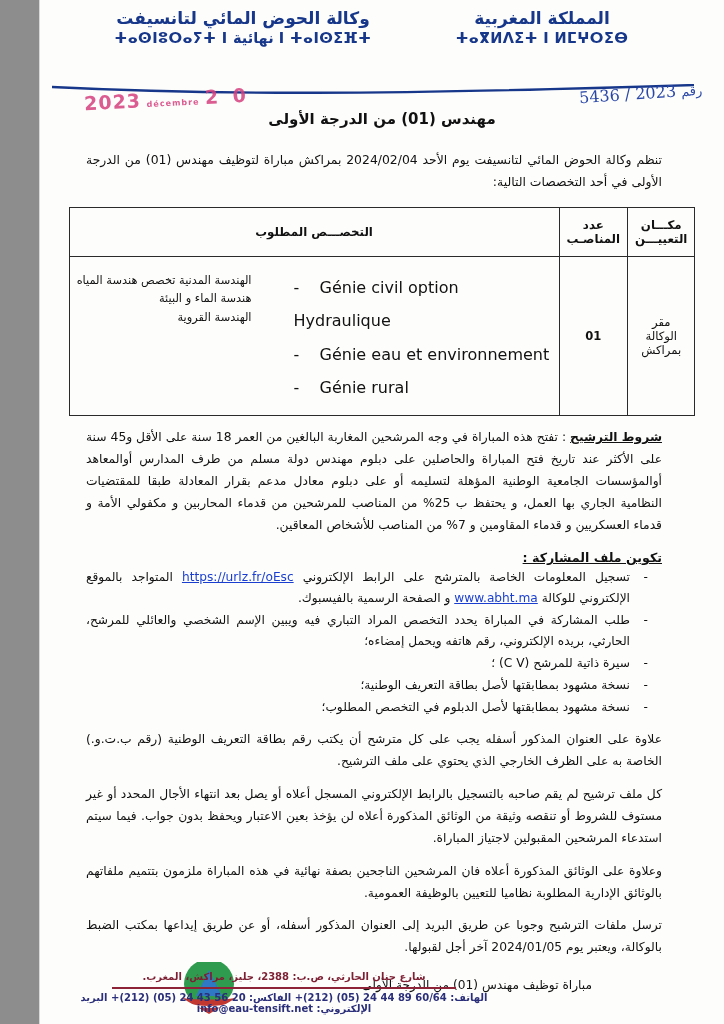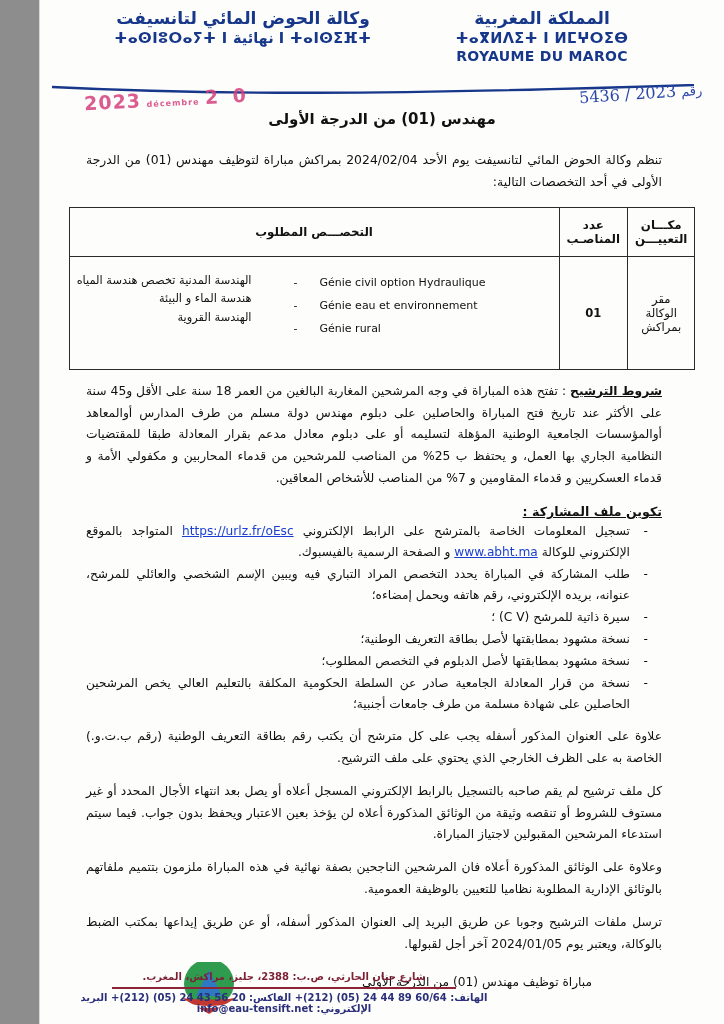--- a/index.html
+++ b/index.html
@@ -42,21 +42,21 @@
   
   table.spec{border-collapse:collapse;margin:14px auto 0;width:566px;
      font-family:"DejaVu Sans","Liberation Sans",sans-serif;}
   table.spec th,table.spec td{border:1px solid #2a2a2a;padding:10px 7px;font-size:11.6px;color:#111;}
   table.spec th{font-weight:bold;text-align:center;height:22px;font-size:11.8px;}
   .col-place{width:118px;text-align:center;vertical-align:middle;}
   .col-count{width:78px;text-align:center;vertical-align:middle;font-weight:bold;font-size:13px;}
   .col-spec{vertical-align:top;height:92px;}
   .spec-wrap{display:flex;flex-direction:row-reverse;justify-content:space-between;gap:24px;}
   .spec-ar{text-align:right;line-height:1.65;font-size:11.4px;padding-top:4px;white-space:nowrap;}
-  .spec-fr{direction:ltr;text-align:left;font-size:11px;line-height:2.1;padding-top:4px;
+  .spec-fr{direction:ltr;text-align:left;font-size:16px;line-height:2.1;padding-top:4px;
      padding-left:18px;min-width:258px;}
   .spec-fr .d{display:inline-block;width:26px;}
   
   .para{margin:11px 62px 0 46px;font-size:12.3px;line-height:1.78;text-align:justify;color:#111;
      font-family:"DejaVu Sans","Liberation Sans",sans-serif;}
   .sec-head{font-weight:bold;text-decoration:underline;}
   ul.bullets{margin:2px 72px 0 46px;padding:0;list-style:none;
      font-family:"DejaVu Sans","Liberation Sans",sans-serif;}
   ul.bullets li{font-size:12.2px;line-height:1.72;text-align:justify;color:#111;
      position:relative;padding-right:22px;margin-bottom:1px;}
@@ -83,21 +83,20 @@
 <div class="page">
 
   <div class="header">
     <div class="hdr-col hdr-left">
       <div class="hdr-ar">وكالة الحوض المائي لتانسيفت</div>
       <div class="hdr-tif">ⵜⴰⵙⵏⵓⵔⴰⵢⵜ ⵏ نهائية ⵏ ⵜⴰⵏⵙⵉⴼⵜ</div>
     </div>
     <div class="hdr-col hdr-right">
       <div class="hdr-ar">المملكة المغربية</div>
       <div class="hdr-tif">ⵜⴰⴳⵍⴷⵉⵜ ⵏ ⵍⵎⵖⵔⵉⴱ</div>
-      <div class="hdr-fr plain">ROYAUME DU MAROC</div>
     </div>
     <div class="rule">
       <svg width="642" height="12" viewBox="0 0 642 12" aria-hidden="true">
         <path d="M0 3 C 160 11, 330 11, 642 1" stroke="#17378a" stroke-width="2.4" fill="none"></path>
       </svg>
     </div>
   </div>
 
   <div class="stamp-date">
     <span class="yr">2023</span>
@@ -147,25 +146,24 @@
 
   <p class="para">
     <span class="sec-head">شروط الترشيح</span><span> : تفتح هذه المباراة في وجه المرشحين المغاربة البالغين من العمر 18 سنة على الأقل و45 سنة على الأكثر عند تاريخ فتح المباراة والحاصلين على دبلوم مهندس دولة مسلم من طرف المدارس أوالمعاهد أوالمؤسسات الجامعية الوطنية المؤهلة لتسليمه أو على دبلوم معادل مدعم بقرار المعادلة طبقا للمقتضيات النظامية الجاري بها العمل، و يحتفظ ب 25% من المناصب للمرشحين من قدماء المحاربين و مكفولي الأمة و قدماء العسكريين و قدماء المقاومين و 7% من المناصب للأشخاص المعاقين.</span>
   </p>
 
   <div class="sec-title-line">تكوين ملف المشاركة :</div>
   <ul class="bullets">
     <li>
       <span>تسجيل المعلومات الخاصة بالمترشح على الرابط الإلكتروني </span><a class="lnk" href="#">https://urlz.fr/oEsc</a><span> المتواجد بالموقع الإلكتروني للوكالة </span><a class="lnk" href="#">www.abht.ma</a><span> و الصفحة الرسمية بالفيسبوك.</span>
     </li>
-    <li>طلب المشاركة في المباراة يحدد التخصص المراد التباري فيه ويبين الإسم الشخصي والعائلي للمرشح، عنوانه، بريده الإلكتروني، رقم هاتفه ويحمل إمضاءه؛</li>
+    <li>طلب المشاركة في المباراة يحدد التخصص المراد التباري فيه ويبين الإسم الشخصي والعائلي للمرشح، الحارثي، بريده الإلكتروني، رقم هاتفه ويحمل إمضاءه؛</li>
     <li>سيرة ذاتية للمرشح (C V) ؛</li>
     <li>نسخة مشهود بمطابقتها لأصل بطاقة التعريف الوطنية؛</li>
     <li>نسخة مشهود بمطابقتها لأصل الدبلوم في التخصص المطلوب؛</li>
-    <li>نسخة من قرار المعادلة الجامعية صادر عن السلطة الحكومية المكلفة بالتعليم العالي يخص المرشحين الحاصلين على شهادة مسلمة من طرف جامعات أجنبية؛</li>
   </ul>
 
   <p class="para">علاوة على العنوان المذكور أسفله يجب على كل مترشح أن يكتب رقم بطاقة التعريف الوطنية (رقم ب.ت.و.) الخاصة به على الظرف الخارجي الذي يحتوي على ملف الترشيح.</p>
   <p class="para">كل ملف ترشيح لم يقم صاحبه بالتسجيل بالرابط الإلكتروني المسجل أعلاه أو يصل بعد انتهاء الأجال المحدد أو غير مستوف للشروط أو تنقصه وثيقة من الوثائق المذكورة أعلاه لن يؤخذ بعين الاعتبار ويحفظ بدون جواب. فيما سيتم استدعاء المرشحين المقبولين لاجتياز المباراة.</p>
   <p class="para">وعلاوة على الوثائق المذكورة أعلاه فان المرشحين الناجحين بصفة نهائية في هذه المباراة ملزمون بتتميم ملفاتهم بالوثائق الإدارية المطلوبة نظاميا للتعيين بالوظيفة العمومية.</p>
   <p class="para">ترسل ملفات الترشيح وجوبا عن طريق البريد إلى العنوان المذكور أسفله، أو عن طريق إيداعها بمكتب الضبط بالوكالة، ويعتبر يوم 2024/01/05 آخر أجل لقبولها.</p>
 
   <div class="addr">
     <div>مباراة توظيف مهندس (01) من الدرجة الأولى</div>
 

